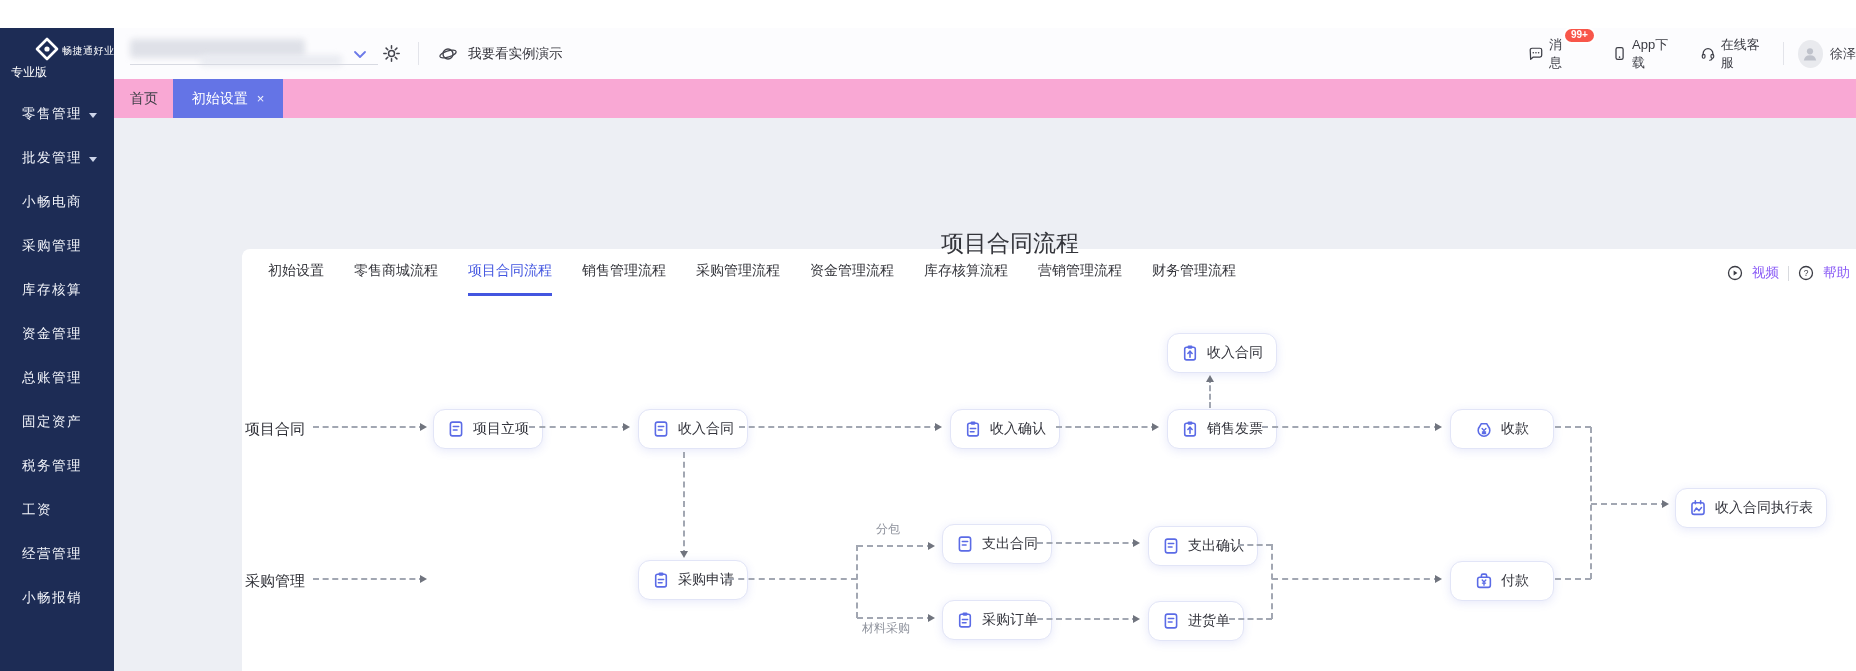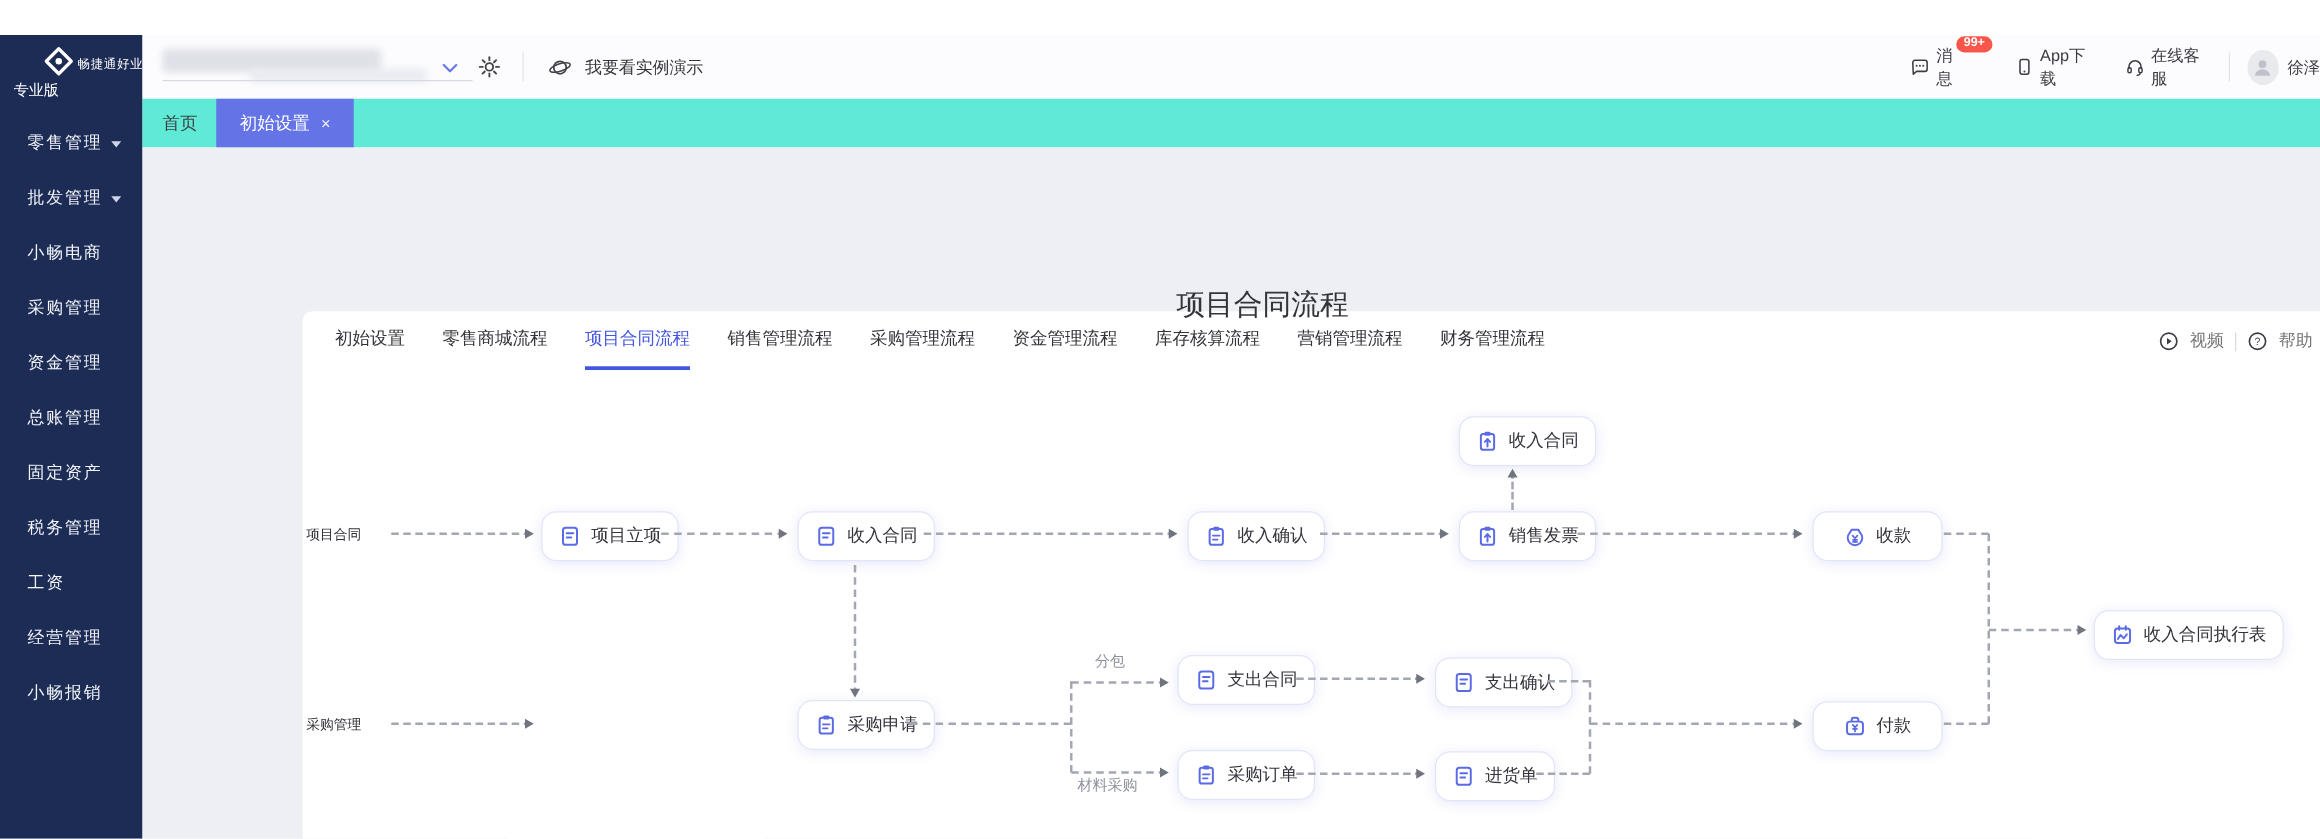--- a/index.html
+++ b/index.html
@@ -24,40 +24,40 @@
   .hdivider{position:absolute;top:14px;width:1px;height:23px;background:#e3e4ea;}
   .demo-text{position:absolute;left:354px;top:0;height:51px;display:flex;align-items:center;font-size:13.5px;color:#34343c;cursor:pointer;}
   #header-right{position:absolute;left:1414px;top:0;height:51px;display:flex;align-items:center;}
   .hr-item{display:flex;align-items:center;font-size:13px;color:#3a3b43;cursor:pointer;position:relative;justify-content:center;}
   .hr-item svg{margin-right:5px;}
   .badge{position:absolute;top:-9px;right:-24px;background:#f8564a;color:#fff;font-size:10px;font-weight:bold;
          padding:1.5px 6px;border-radius:9px;border:2px solid #fff;line-height:1;}
   .avatar{width:28px;height:28px;border-radius:50%;background:#e9eaee;display:flex;align-items:center;justify-content:center;}
   .uname{font-size:13px;color:#3a3b43;margin-left:7px;white-space:nowrap;}
   
-  #tabrow{position:absolute;left:114px;top:79px;right:0;height:39px;background:#5eead4;}
+  #tabrow{position:absolute;left:114px;top:79px;right:0;height:39px;background:#f9a8d4;}
   .tab-home{position:absolute;left:16px;top:0;height:39px;display:flex;align-items:center;font-size:14px;color:#3e3f47;cursor:pointer;}
   .tab-active{position:absolute;left:59px;top:0;height:39px;min-width:110px;background:#6474e6;color:#fff;
               display:flex;align-items:center;justify-content:center;font-size:14px;cursor:pointer;}
   .tab-close{margin-left:9px;font-size:13px;opacity:.92;cursor:pointer;}
   
   #main-bg{position:absolute;left:114px;top:118px;right:0;bottom:0;background:#edeff4;}
   #panel{position:absolute;left:128px;top:131px;right:0;bottom:0;background:#fff;border-radius:8px 0 0 0;}
   .nav{position:absolute;left:26px;top:13px;display:flex;gap:30px;}
   .nav-item{font-size:14px;color:#34353b;cursor:pointer;padding-bottom:13px;}
   .nav-item.active{color:#4356e0;border-bottom:3px solid #4356e0;}
-  .nav-right{position:absolute;right:6px;top:15px;display:flex;align-items:center;gap:9px;font-size:13.5px;color:#737373;}
+  .nav-right{position:absolute;right:6px;top:15px;display:flex;align-items:center;gap:9px;font-size:13.5px;color:#8b5cf6;}
   .nav-right .vdiv{width:1px;height:15px;background:#d8dade;}
   .nav-right span{cursor:pointer;}
   .nav-right svg{vertical-align:-3px;}
   
   #flow{position:absolute;left:0;top:0;width:1856px;height:671px;pointer-events:none;}
   #flow *{pointer-events:auto;}
   .flow-title{position:absolute;left:941px;top:228px;font-size:23px;color:#33343a;}
-  .lane{position:absolute;font-size:11px;color:#2f3037;}
+  .lane{position:absolute;font-size:15px;color:#2f3037;}
   .node{position:absolute;height:38px;display:flex;align-items:center;justify-content:center;gap:8px;
         padding:0 13px;background:#fff;border:1px solid #e2e5f7;border-radius:12px;
         box-shadow:0 2px 10px rgba(88,101,222,.14);font-size:14px;color:#33343c;white-space:nowrap;cursor:pointer;}
   .node svg{width:18px;height:18px;flex:none;}
   .hl{position:absolute;height:0;border-top:2px dashed #a2a7b2;}
   .vl{position:absolute;width:0;border-left:2px dashed #a2a7b2;}
   .ar::after{content:'';position:absolute;right:-2px;top:-5px;width:0;height:0;
              border-top:4px solid transparent;border-bottom:4px solid transparent;border-left:7px solid #70747e;}
   .vd::after{content:'';position:absolute;left:-5px;bottom:-2px;width:0;height:0;
              border-left:4px solid transparent;border-right:4px solid transparent;border-top:7px solid #70747e;}
@@ -123,20 +123,23 @@
         <span>批发管理</span>
         <span class="caret"></span>
       </div>
     <div class="side-item">
         <span>小畅电商</span>
       </div>
     <div class="side-item">
         <span>采购管理</span>
       </div>
     <div class="side-item">
+        <span>库存核算</span>
+      </div>
+    <div class="side-item">
         <span>资金管理</span>
       </div>
     <div class="side-item">
         <span>总账管理</span>
       </div>
     <div class="side-item">
         <span>固定资产</span>
       </div>
     <div class="side-item">
         <span>税务管理</span>

